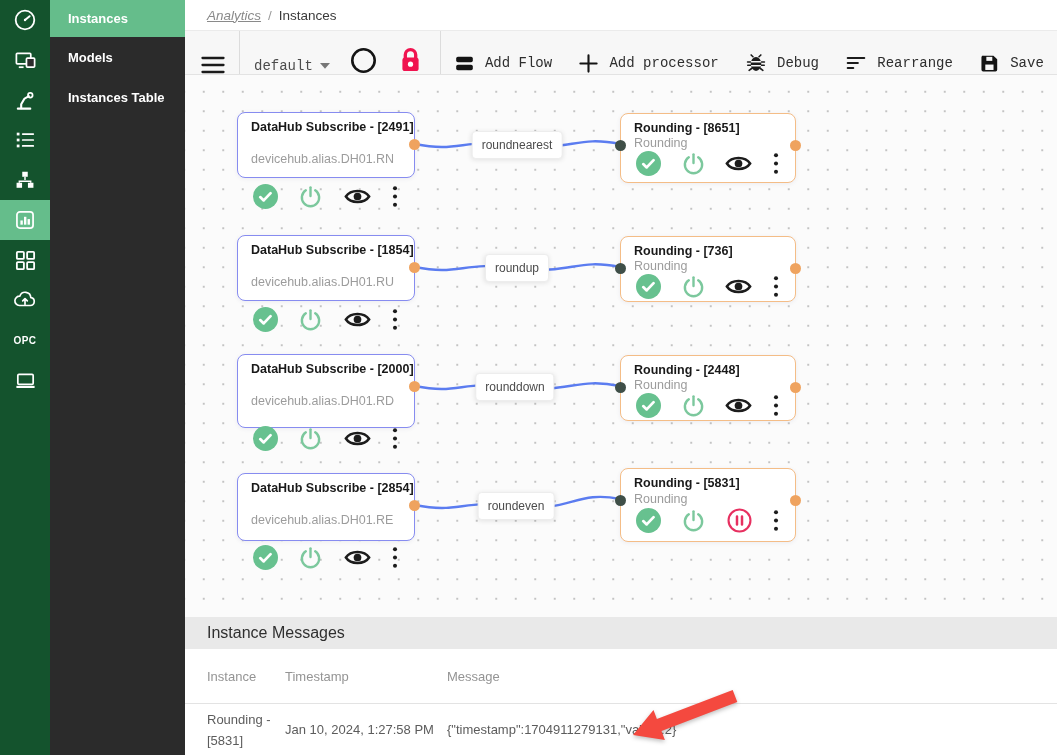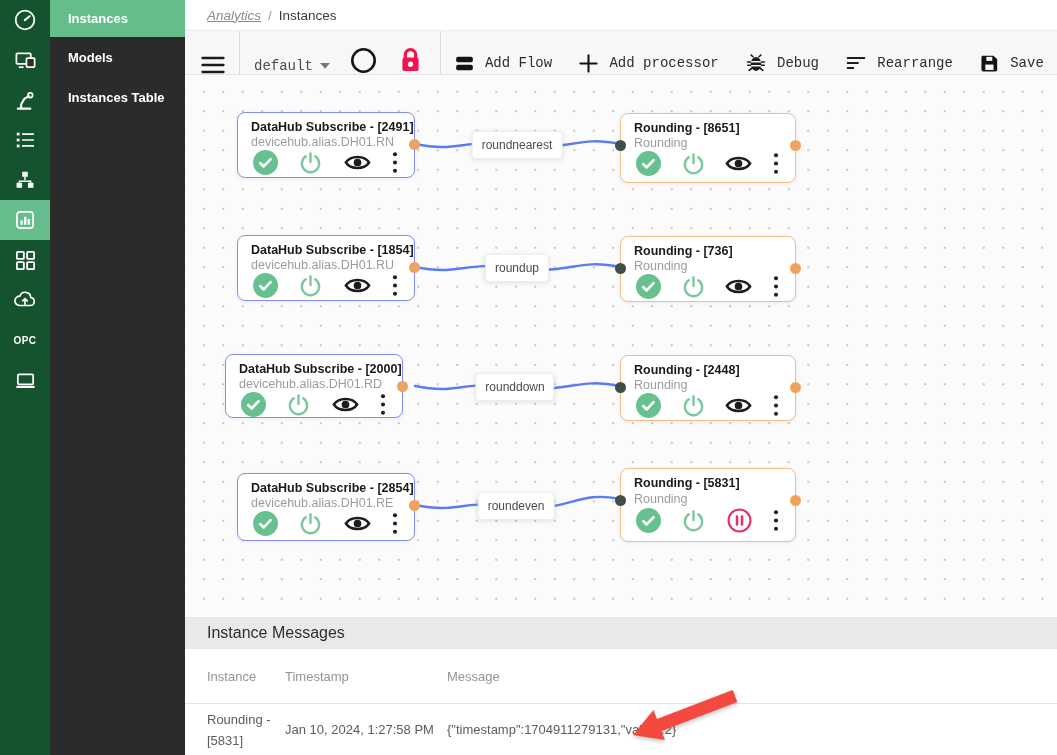--- a/index.html
+++ b/index.html
@@ -40,21 +40,21 @@
 
   
   .canvas { position:relative; width:872px; height:542px; overflow:hidden; background:#fbfbfb;
             background-image:radial-gradient(circle, #c3c3c3 1.2px, transparent 1.4px);
             background-size:19.5px 19.5px; background-position:9px 7px; }
   .edges-layer { position:absolute; left:0; top:0; width:872px; height:542px; }
   .edge { fill:none; stroke:#5b7cf0; stroke-width:2.4; stroke-linecap:round; }
   .node { position:absolute; background:#fff; border-radius:8px; padding:7px 13px 8px;
           display:flex; flex-direction:column; justify-content:space-between;
           box-shadow:0 1px 4px rgba(70,70,120,.08); cursor:pointer; }
-  .node.source { border:1.5px solid #878cf0; }
+  .node.source { border:1.5px solid #878cf0;gap:17px; }
   .node.processor { border:1.5px solid #f4bd87; }
   .n-title { font-size:12.5px; font-weight:700; color:#191919; white-space:nowrap; line-height:15px; }
   .n-sub { font-size:12.5px; color:#9c9c9c; white-space:nowrap; line-height:15px; }
   .n-icons { display:flex; justify-content:space-between; align-items:center; padding:0 2px; height:25px; }
   .nbtn { display:flex; align-items:center; cursor:pointer; }
   .port { position:absolute; width:11px; height:11px; border-radius:50%; cursor:crosshair; }
   .port-out { right:-6px; top:26px; background:#efa35f; }
   .port-in { left:-6px; top:26px; background:#3f4f48; }
   .edge-label { position:absolute; transform:translate(-50%,-50%); background:#fff; border:1px solid #ededed;
                 border-radius:4px; padding:6px 9px; font-size:12px; color:#4c4c4c;
@@ -363,21 +363,21 @@
               <svg width="8" height="25" viewBox="0 0 8 26" fill="#1c1c1c">
                 <circle cx="4" cy="4.5" r="2.1"></circle>
                 <circle cx="4" cy="13" r="2.1"></circle>
                 <circle cx="4" cy="21.5" r="2.1"></circle>
               </svg>
             </span>
           </div>
           <span class="port port-in"></span>
           <span class="port port-out"></span>
         </div>
-        <div class="node source" style="left: 40px; top: 279px; width: 178px; height: 64px;">
+        <div class="node source" style="left: 52px; top: 279px; width: 178px; height: 74px;">
           <div class="n-title">DataHub Subscribe - [2000]</div>
           <div class="n-sub">devicehub.alias.DH01.RD</div>
           <div class="n-icons">
             <span class="nbtn">
               <svg width="25" height="25" viewBox="0 0 26 26">
                 <circle cx="13" cy="13" r="13" fill="#67c18f"></circle>
                 <path d="M7.5 13.6l3.6 3.5 7.2-7.6" stroke="#fff" stroke-width="2.8" fill="none" stroke-linecap="round" stroke-linejoin="round"></path>
               </svg>
             </span>
             <span class="nbtn">

